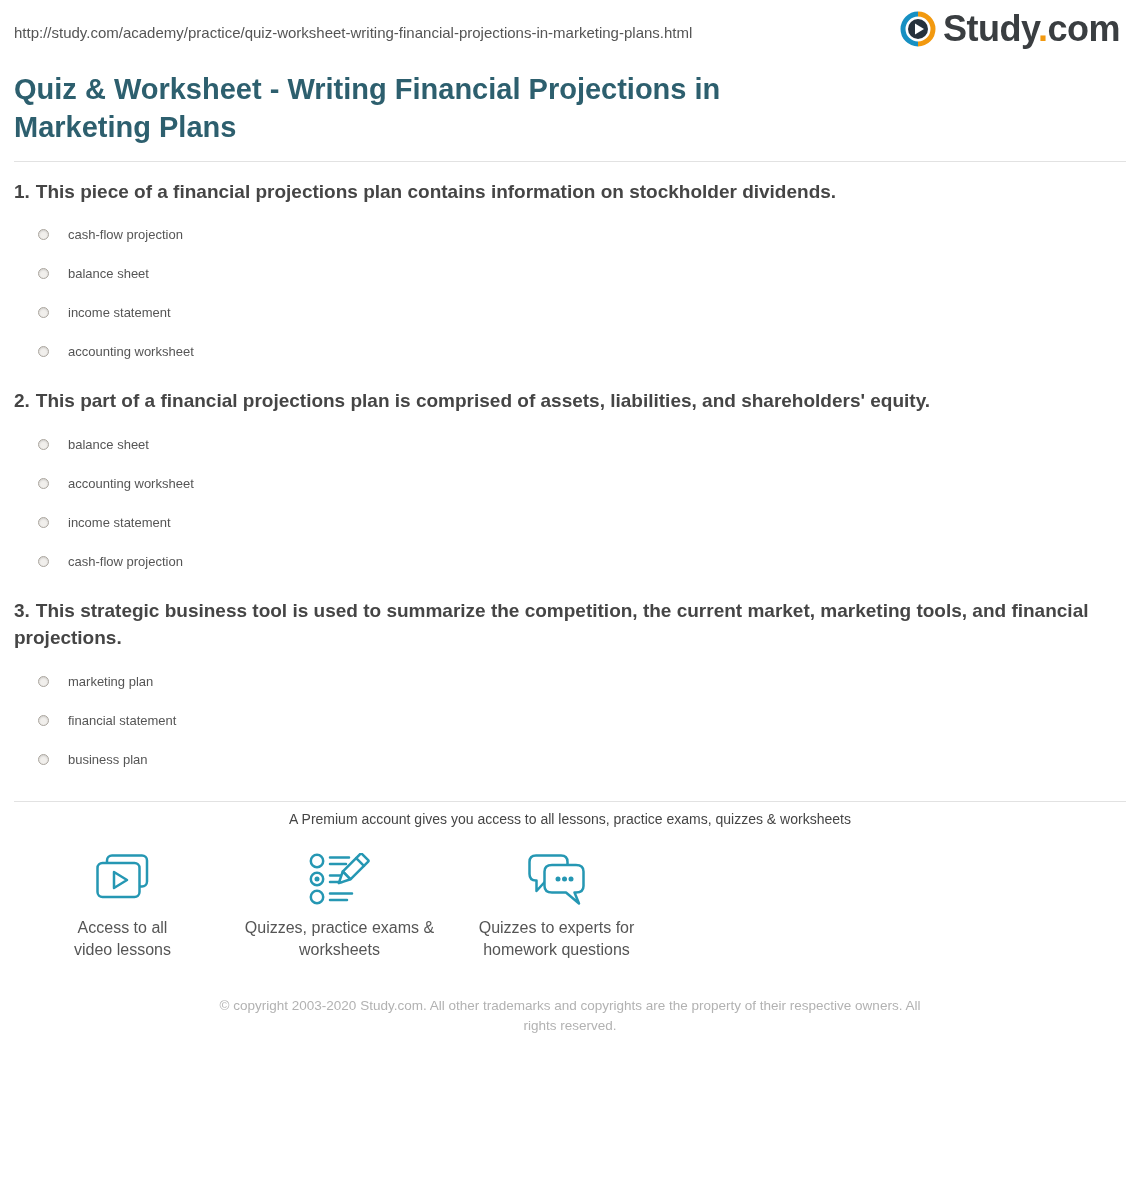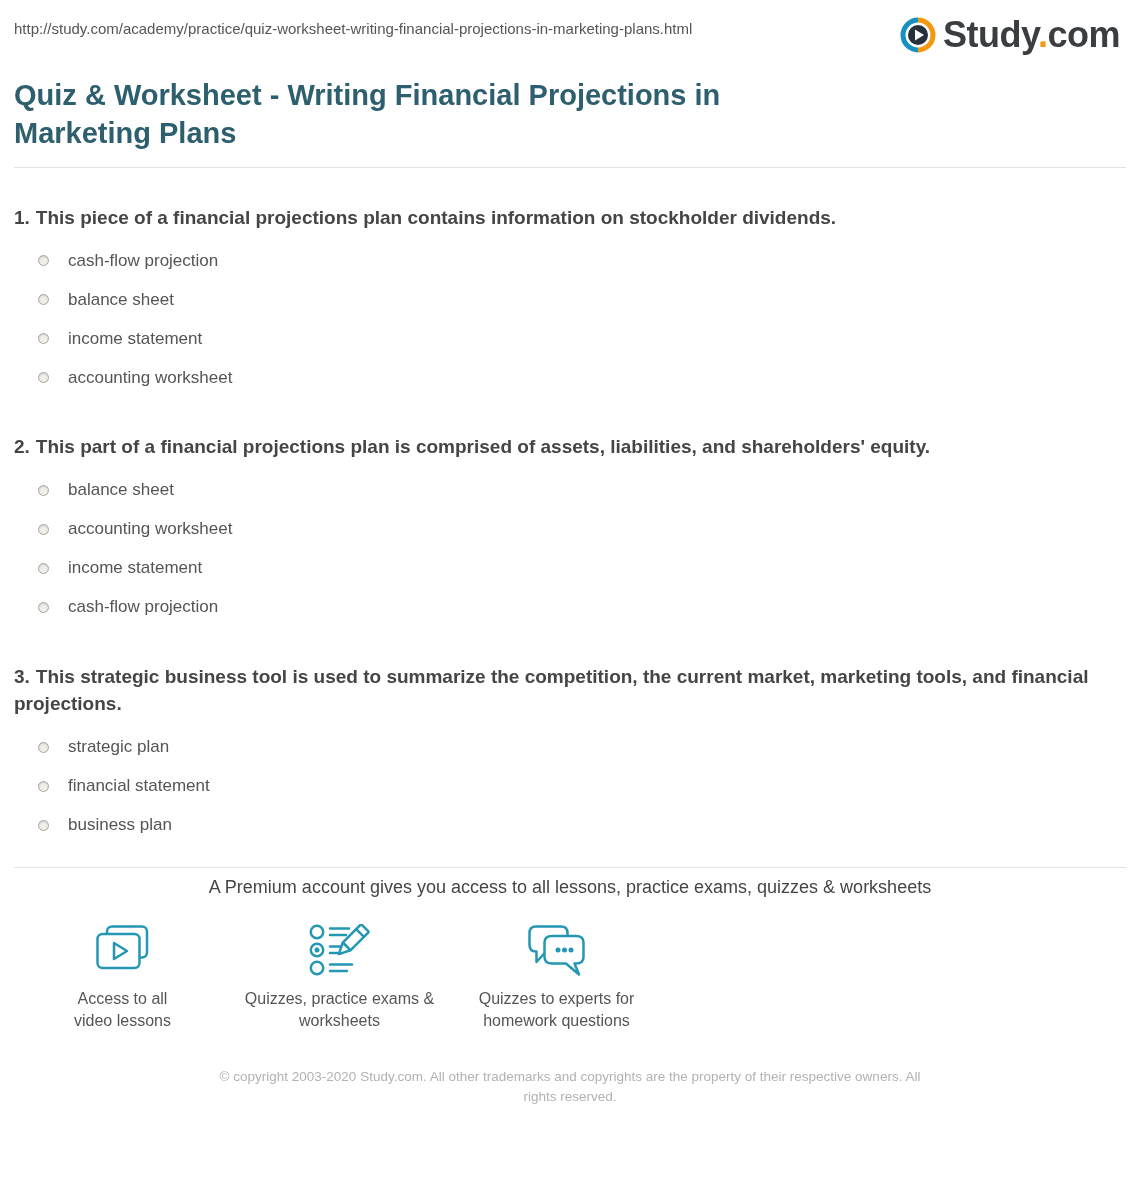--- a/index.html
+++ b/index.html
@@ -8,22 +8,22 @@
     width: 1140px;
     font-family: "Liberation Sans", sans-serif;
     color: #444444;
   }
   .page { padding: 0 14px; }
 
   
   .header {
     display: flex;
     justify-content: space-between;
-    align-items: flex-start;
-    padding-top: 14px;
+    align-items: center;
+    padding-top: 8px;
   }
   .url-text {
     font-size: 15px;
     color: #555555;
     margin-top: 6px;
   }
   .logo {
     display: flex;
     align-items: center;
     cursor: pointer;
@@ -48,21 +48,21 @@
     max-width: 780px;
     margin: 20px 0 0 0;
   }
   .rule {
     border: none;
     border-top: 1px solid #e2e2e2;
     margin: 14px 0 0 0;
   }
 
   
-  .question { margin-top: 36px; }
+  .question { margin-top: 16px; }
   .q-heading {
     font-size: 19px;
     font-weight: 700;
     color: #454545;
     line-height: 1.45;
     margin: 0;
   }
   .q-number { margin-right: 6px; }
   .options { margin-top: 10px; }
   .option {
@@ -76,35 +76,35 @@
     flex: 0 0 auto;
     width: 11px;
     height: 11px;
     border-radius: 50%;
     border: 1px solid #aba69f;
     background: #f1efec;
     box-shadow: inset 0 1px 2px rgba(0,0,0,0.14);
     margin-right: 19px;
   }
   .option-label {
-    font-size: 17px;
+    font-size: 13px;
     color: #555555;
   }
 
   
   .signup { text-align: center; }
   .signup .rule { margin-top: 22px; }
   .signup-heading {
     font-size: 24px;
     font-weight: 400;
     color: #57a4c8;
     margin: 22px 0 0 0;
   }
   .signup-sub {
-    font-size: 18px;
+    font-size: 14px;
     color: #454545;
     margin-top: 9px;
   }
   .features {
     display: flex;
     margin-top: 26px;
   }
   .feature { width: 217px; }
   .feature-icon { height: 52px; }
   .feature-icon svg { display: inline-block; }
@@ -200,21 +200,21 @@
         <span class="option-label">cash-flow projection</span>
       </div>
     </div>
   </div>
 
   <div class="question">
     <h2 class="q-heading"><span class="q-number">3.</span><span>This strategic business tool is used to summarize the competition, the current market, marketing tools, and financial projections.</span></h2>
     <div class="options">
       <div class="option">
         <span class="radio"></span>
-        <span class="option-label">strategic plan</span>
+        <span class="option-label">marketing plan</span>
       </div>
       <div class="option">
         <span class="radio"></span>
         <span class="option-label">financial statement</span>
       </div>
       <div class="option">
         <span class="radio"></span>
         <span class="option-label">business plan</span>
       </div>
     </div>

